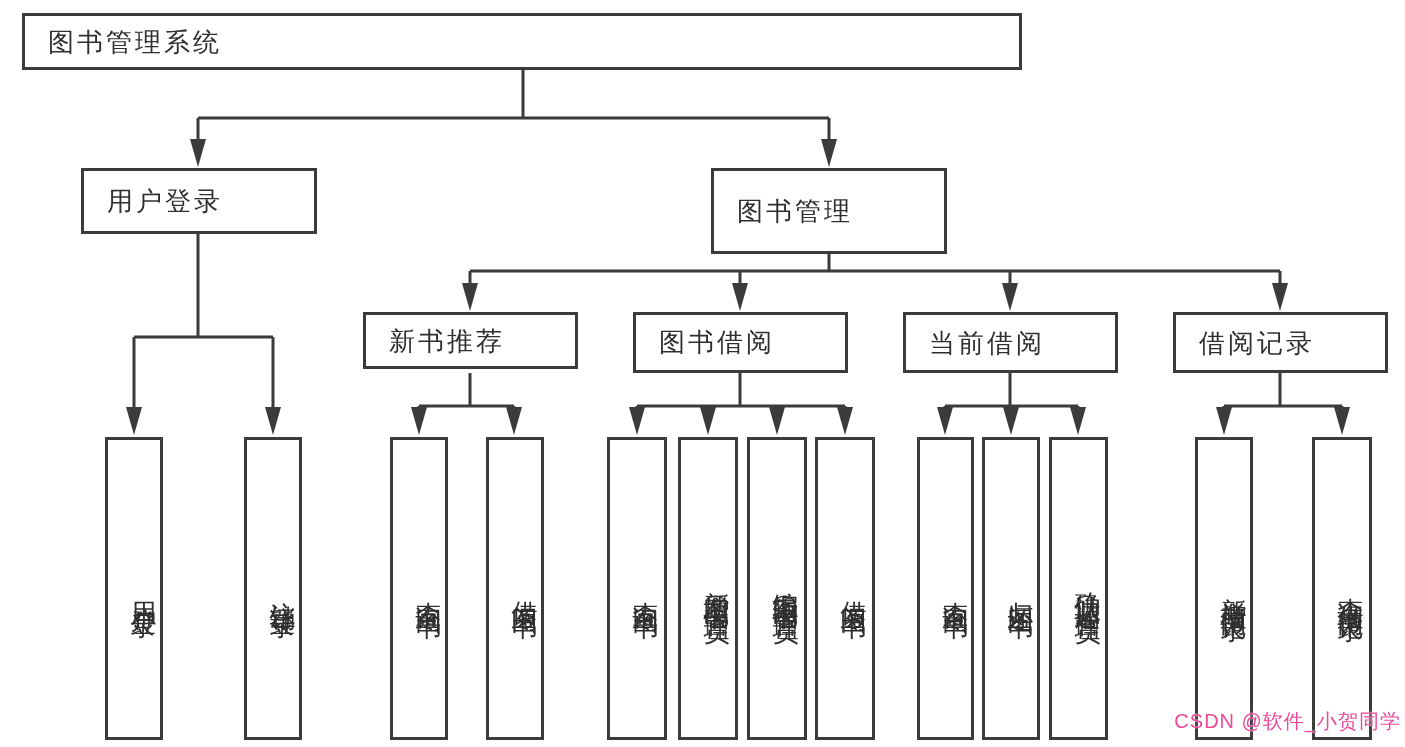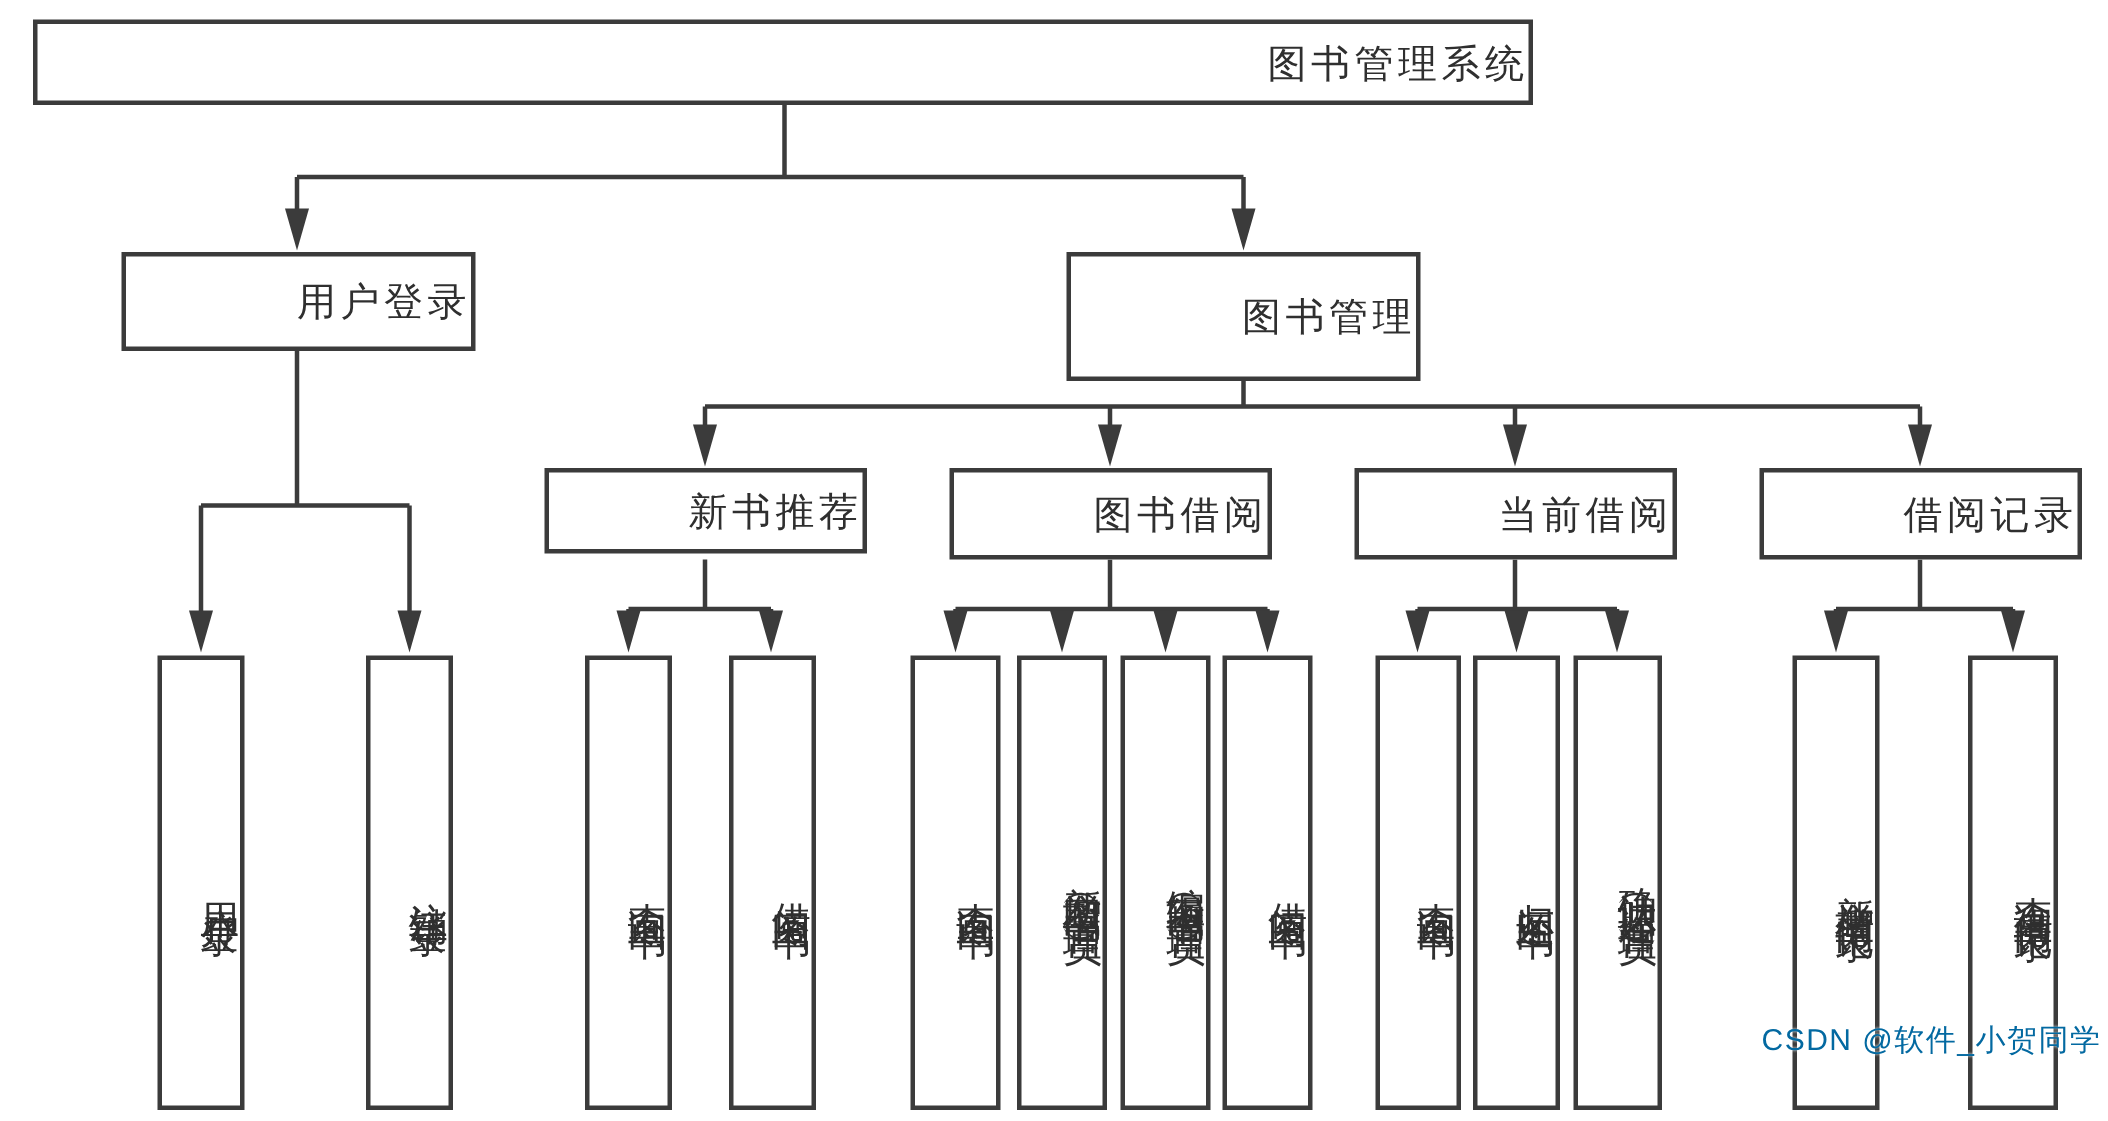--- a/index.html
+++ b/index.html
@@ -12,45 +12,46 @@
     color:#2f2f2f;
   }
   #connectors{position:absolute;left:0;top:0;z-index:0;}
   .node{
     position:absolute;
     box-sizing:border-box;
     background:#ffffff;
     border:3px solid #3b3b3b;
     display:flex;
     align-items:center;
-    justify-content:flex-end;
+    justify-content:flex-start;
     z-index:1;
+    padding-left:23px;
   }
   .hlabel{
     font-size:26px;
     letter-spacing:3px;
     white-space:nowrap;
     line-height:1;
   }
   .vnode .vlabel{
     writing-mode:vertical-rl;
     text-orientation:mixed;
     font-size:26px;
     letter-spacing:4px;
     line-height:1;
     white-space:nowrap;
   }
   .watermark{
     position:absolute;
     right:4px;
-    top:680px;
+    top:708px;
     z-index:5;
     font-size:20px;
     letter-spacing:1px;
-    color:#0369a1;
+    color:#ec4899;
     text-shadow:0 0 2px #ffffff;
     white-space:nowrap;
   }
 </style>
 </head>
 <body>
 
 <div id="stage">
 
   <svg id="connectors" width="1405" height="747" viewBox="0 0 1405 747">
@@ -93,21 +94,21 @@
   <div class="node" style="left:81px;top:168px;width:236px;height:66px;">
     <span class="hlabel">用户登录</span>
   </div>
   <div class="node" style="left:711px;top:168px;width:236px;height:86px;">
     <span class="hlabel">图书管理</span>
   </div>
 
   <div class="node" style="left:363px;top:312px;width:215px;height:57px;">
     <span class="hlabel">新书推荐</span>
   </div>
-  <div class="node" style="left:633px;top:312px;width:215px;height:61px;">
+  <div class="node" style="left:633px;top:312px;width:215px;height:61px;font-family:Liberation Serif, serif;">
     <span class="hlabel">图书借阅</span>
   </div>
   <div class="node" style="left:1173px;top:312px;width:215px;height:61px;">
     <span class="hlabel">借阅记录</span>
   </div>
   <div class="node" style="left:903px;top:312px;width:215px;height:61px;">
     <span class="hlabel">当前借阅</span>
   </div>
 
   <div class="node vnode" style="left:105px;top:437px;width:58px;height:303px;">

